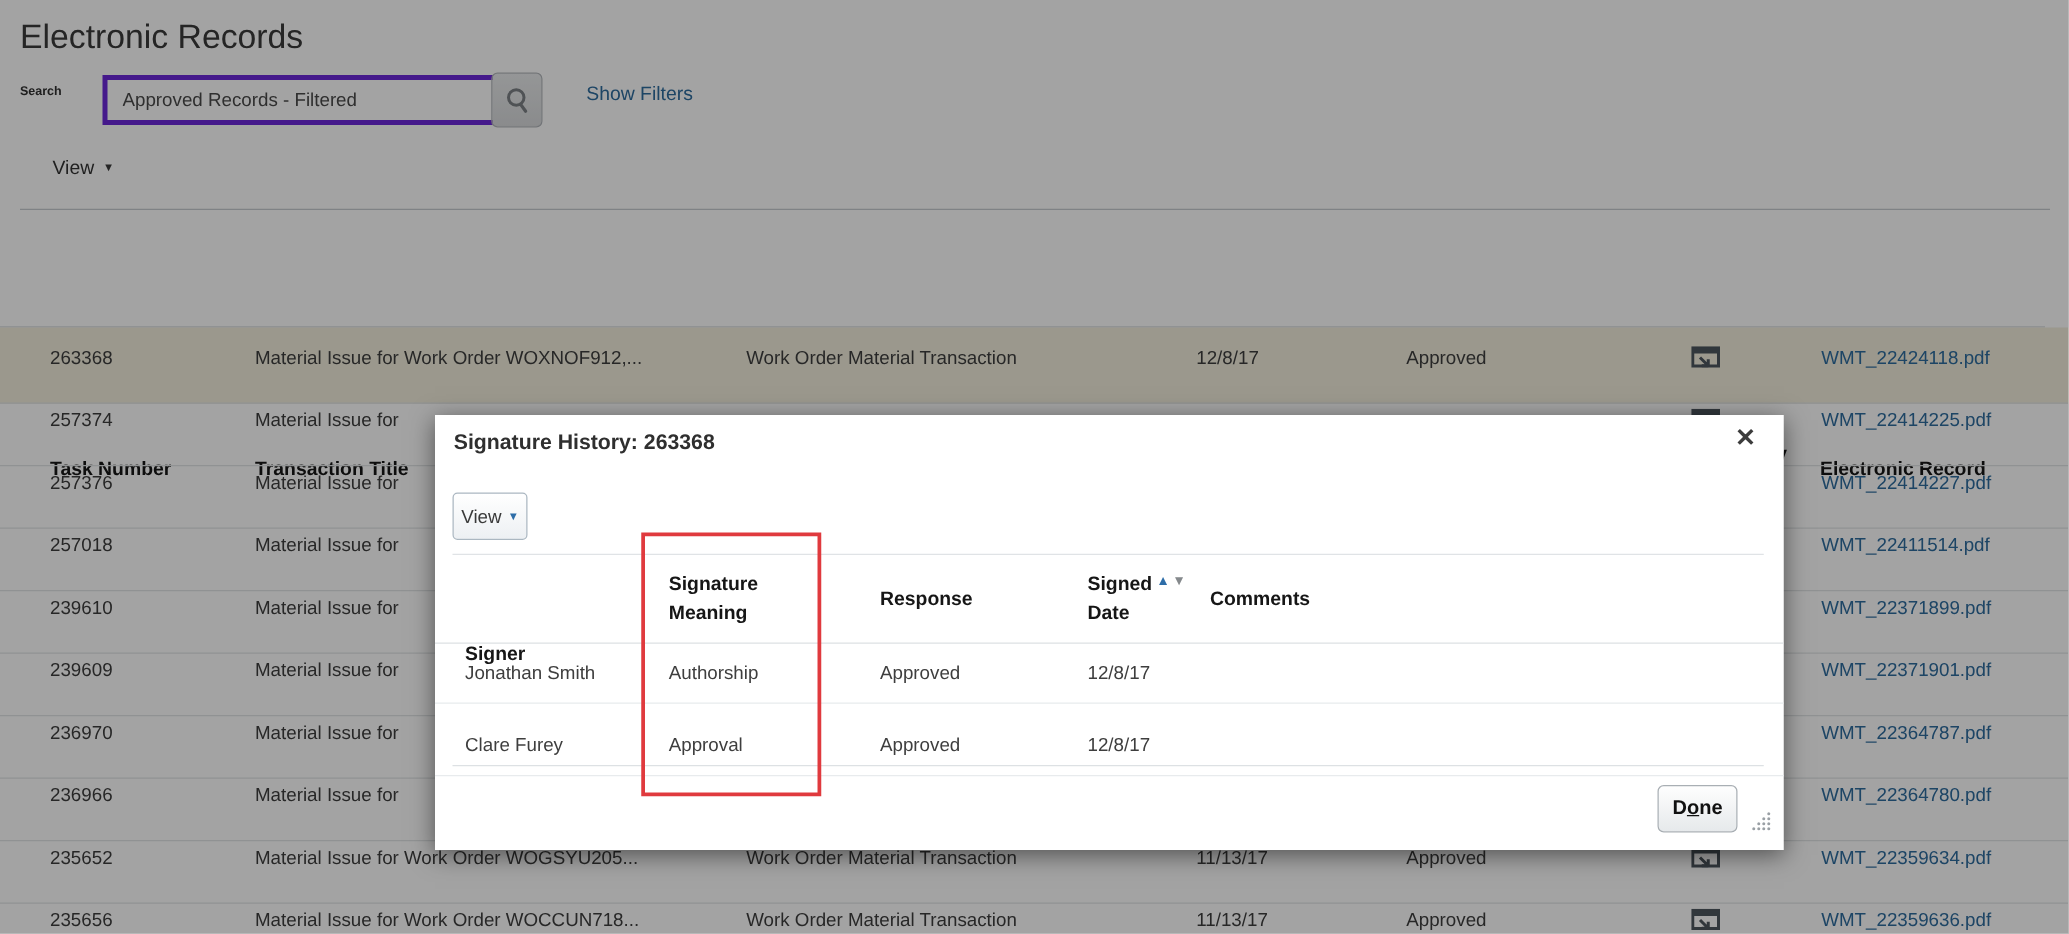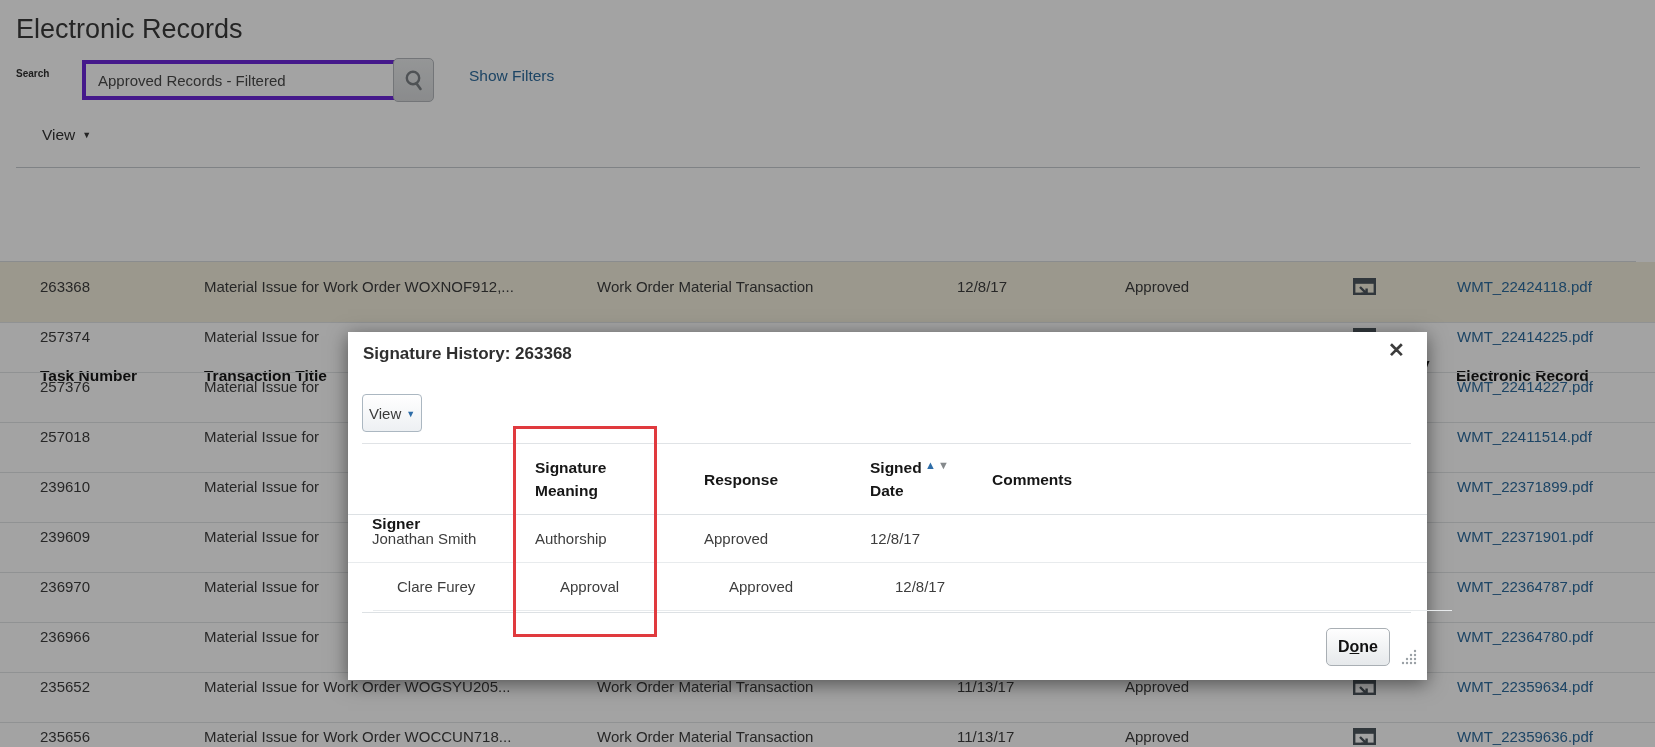--- a/index.html
+++ b/index.html
@@ -58,21 +58,21 @@
   .m-view-btn .caret { color:#2e6da8; margin-left:5px; }
   .m-topline { position:absolute; left:14px; width:1049px; top:111px; border-top:1px solid #e0e3e6; }
   .m-header { position:absolute; left:0; top:111px; width:1079px; height:72px;
     border-bottom:1px solid #dde1e4; font-weight:bold; font-size:15.5px; color:#161616; }
   .mh { position:absolute; line-height:23px; }
   .mh-signer   { left:24px;  top:25px;margin-top:44px; }
   .mh-meaning  { left:187px; top:13px; width:110px; }
   .mh-response { left:356px; top:25px; }
   .mh-date     { left:522px; top:13px; width:70px; }
   .modal-sort  { left:577px; top:16px; }
-  .mh-comments { left:644px; top:25px;text-align:right; }
+  .mh-comments { left:620px; top:25px;text-align:right; }
   .m-row { position:absolute; left:0; width:1079px; height:48px; border-bottom:1px solid #e8ebed; font-size:15px; }
   .m-cell { position:absolute; top:0; line-height:48px; white-space:nowrap; color:#3e3e3e; }
   .mc-signer { left:24px; } .mc-meaning { left:187px; } .mc-response { left:356px; }
   .mc-date { left:522px; } .mc-comments { left:632px; }
   .m-footline { position:absolute; left:14px; width:1049px; top:280px; border-top:1px solid #dde1e4; }
   .done-btn { position:absolute; left:978px; top:296px; width:64px; height:38px;
     border:1px solid #a9afb4; border-radius:5px; background:linear-gradient(#fefefe,#e6e9eb);
     font-size:16px; font-weight:bold; color:#111; font-family:inherit; cursor:pointer; }
   .grip { position:absolute; left:1052px; top:316px; width:18px; height:18px; cursor:nwse-resize; }
   
@@ -245,21 +245,21 @@
   </div>
 
   <div id="modal-rows">
       <div class="m-row" style="top: 183px;">
     <span class="m-cell mc-signer">Jonathan Smith</span>
     <span class="m-cell mc-meaning">Authorship</span>
     <span class="m-cell mc-response">Approved</span>
     <span class="m-cell mc-date">12/8/17</span>
     <span class="m-cell mc-comments"></span>
   </div>
-      <div class="m-row" style="top: 231px; margin-left: 25px;">
+      <div class="m-row" style="top: 241px;">
     <span class="m-cell mc-signer">Clare Furey</span>
     <span class="m-cell mc-meaning">Approval</span>
     <span class="m-cell mc-response">Approved</span>
     <span class="m-cell mc-date">12/8/17</span>
     <span class="m-cell mc-comments"></span>
   </div>
     </div>
 
   <div class="m-footline"></div>
 

